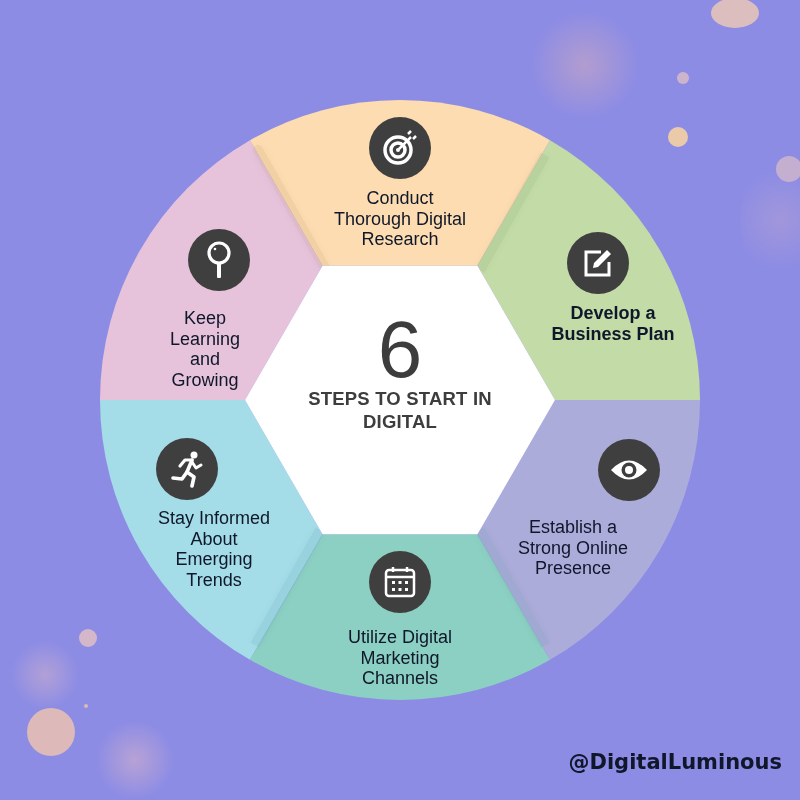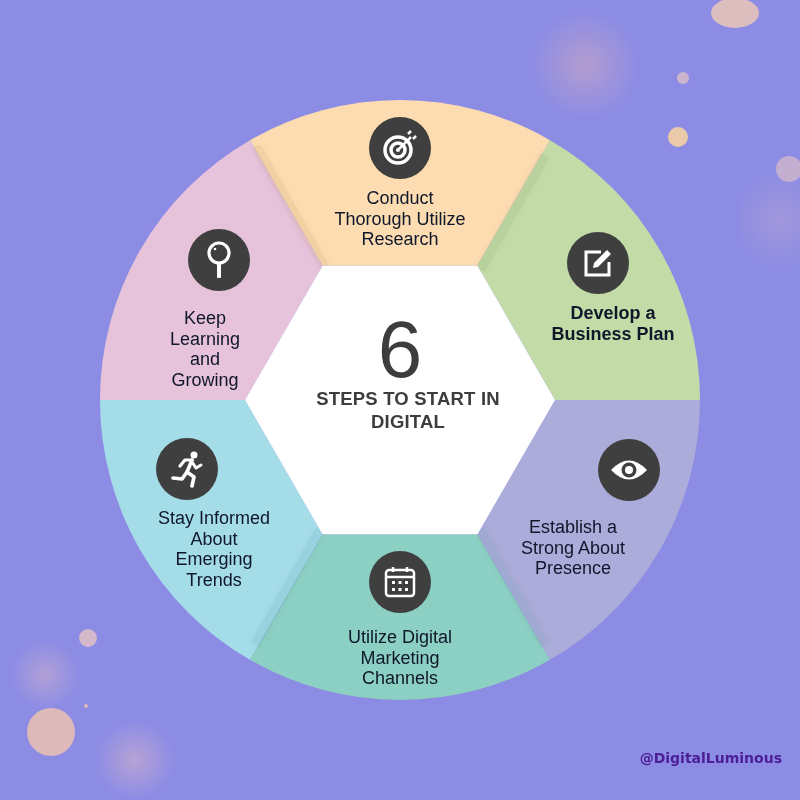--- a/index.html
+++ b/index.html
@@ -3,22 +3,22 @@
 <meta charset="utf-8">
 <style>
   html, body { margin: 0; padding: 0; }
   body { width: 800px; height: 800px; overflow: hidden; position: relative; background: #8b8be4; font-family: "Liberation Sans", sans-serif; }
   .bg { position: absolute; inset: 0; background: #8c8ce5; }
   .bokeh { position: absolute; border-radius: 50%; }
   .wheel { position: absolute; left: 0; top: 0; width: 800px; height: 800px; }
   .seg-label { position: absolute; text-align: center; color: #0f172a; font-size: 18px; line-height: 20.5px; transform: translateX(-50%); white-space: nowrap; }
   .icon-circle { position: absolute; width: 62px; height: 62px; border-radius: 50%; background: #3f3f3f; transform: translate(-50%, -50%); display: flex; align-items: center; justify-content: center; }
   .center-num { position: absolute; left: 400px; top: 310px; transform: translateX(-50%); font-size: 80px; line-height: 80px; color: #3d3d3d; font-family: "Liberation Sans", sans-serif; }
-  .center-title { position: absolute; left: 400px; top: 388px; transform: translateX(-50%); text-align: center; font-weight: bold; font-size: 18.5px; line-height: 22.5px; color: #3d3d3d; white-space: nowrap; letter-spacing: 0.2px; margin-left: 8px; }
-  .handle { position: absolute; right: 18px; top: 750px; color: #4c1d95; font-weight: bold; font-size: 14px; font-family: "DejaVu Sans", sans-serif; }
+  .center-title { position: absolute; left: 400px; top: 388px; transform: translateX(-50%); text-align: center; font-weight: bold; font-size: 18.5px; line-height: 22.5px; color: #3d3d3d; white-space: nowrap; letter-spacing: 0.2px; }
+  .handle { position: absolute; right: 18px; top: 750px; color: #0f172a; font-weight: bold; font-size: 21px; font-family: "DejaVu Sans", sans-serif; }
 </style>
 </head>
 <body>
 
 <div class="bg"></div>
 
 <div class="bokeh" style="left:530px;top:10px;width:110px;height:110px;background:radial-gradient(circle, rgba(210,170,190,0.55), rgba(210,170,190,0) 70%);"></div>
 <div class="bokeh" style="left:711px;top:-2px;width:48px;height:30px;background:rgba(230,195,185,0.9);"></div>
 <div class="bokeh" style="left:677px;top:72px;width:12px;height:12px;background:rgba(225,195,195,0.75);"></div>
 <div class="bokeh" style="left:668px;top:127px;width:20px;height:20px;background:rgba(240,205,165,0.95);"></div>
@@ -79,21 +79,21 @@
     <circle cx="18" cy="22" r="13" fill="none" stroke="#fff" stroke-width="3.5"></circle>
     <circle cx="18" cy="22" r="7" fill="none" stroke="#fff" stroke-width="3.5"></circle>
     <circle cx="18" cy="22" r="2" fill="#fff"></circle>
     <line x1="19" y1="21" x2="31" y2="9" stroke="#fff" stroke-width="2.5"></line>
     <line x1="28" y1="6" x2="31" y2="3" stroke="#fff" stroke-width="2.5"></line>
     <line x1="33" y1="11" x2="36" y2="8" stroke="#fff" stroke-width="2.5"></line>
   </svg>
 </div>
 <div class="seg-label" style="left:400px;top:188px;">
   <div>Conduct</div>
-  <div>Thorough Utilize</div>
+  <div>Thorough Digital</div>
   <div>Research</div>
 </div>
 
 <div class="icon-circle" style="left:598px;top:263px;">
   <svg width="34" height="34" viewBox="0 0 34 34">
     <path d="M20,6 H5 V29 H28 V16" fill="none" stroke="#fff" stroke-width="3"></path>
     <path d="M12,22 L13,17 L26,4 L30,8 L17,21 Z" fill="#fff"></path>
   </svg>
 </div>
 <div class="seg-label" style="left:613px;top:303px;font-weight:bold;">
@@ -103,21 +103,21 @@
 
 <div class="icon-circle" style="left:629px;top:470px;">
   <svg width="40" height="26" viewBox="0 0 40 26">
     <path d="M2,13 Q20,-6 38,13 Q20,32 2,13 Z" fill="#fff"></path>
     <circle cx="20" cy="13" r="7.5" fill="#3f3f3f"></circle>
     <circle cx="20" cy="13" r="4" fill="#fff"></circle>
   </svg>
 </div>
 <div class="seg-label" style="left:573px;top:517px;color:#0f172a;">
   <div>Establish a</div>
-  <div>Strong About</div>
+  <div>Strong Online</div>
   <div>Presence</div>
 </div>
 
 <div class="icon-circle" style="left:400px;top:582px;">
   <svg width="34" height="34" viewBox="0 0 34 34">
     <rect x="3" y="5" width="28" height="26" rx="3" fill="none" stroke="#fff" stroke-width="2.5"></rect>
     <line x1="3" y1="12" x2="31" y2="12" stroke="#fff" stroke-width="2.5"></line>
     <line x1="10" y1="2" x2="10" y2="7" stroke="#fff" stroke-width="2.5"></line>
     <line x1="24" y1="2" x2="24" y2="7" stroke="#fff" stroke-width="2.5"></line>
     <rect x="9" y="16" width="3" height="3" fill="#fff"></rect>

